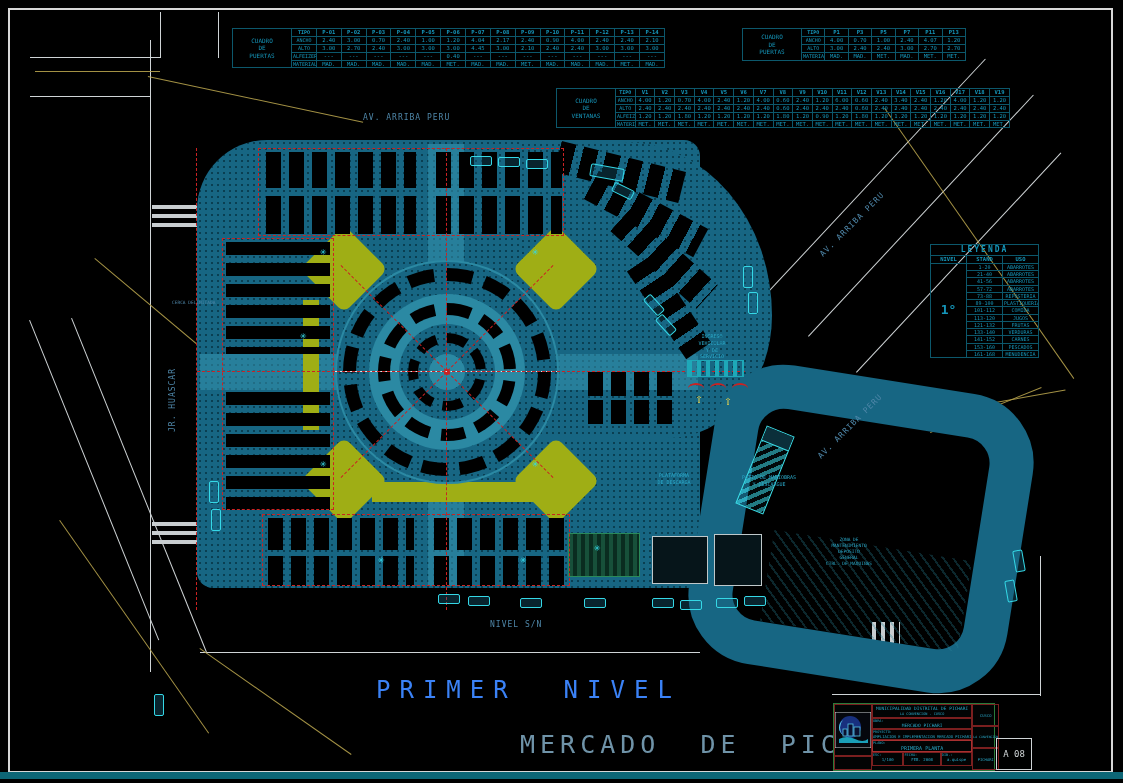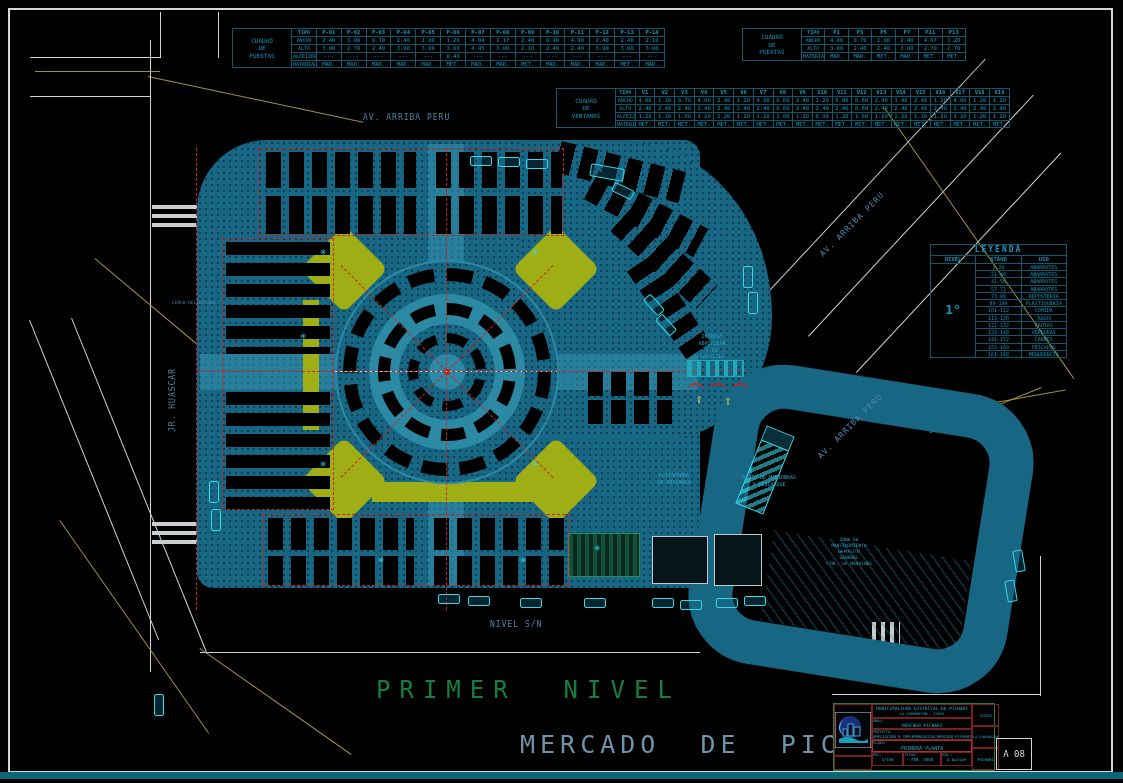--- a/index.html
+++ b/index.html
@@ -29,21 +29,21 @@
   .zebraV{background:repeating-linear-gradient(90deg,#c8cdd0 0 4px,transparent 4px 9px);}
   .cyanhatch{background:repeating-linear-gradient(90deg,#1ea8b8 0 4px,transparent 4px 9px);border:1px solid #1ea8b8;box-sizing:border-box;}
   .car{position:absolute;width:22px;height:10px;border:1px solid #35d8e6;border-radius:2px;background:rgba(23,102,131,.35);box-sizing:border-box;}
   .tree{position:absolute;color:#35d8e6;font-size:11px;line-height:1;}
   .gate{position:absolute;width:16px;height:9px;border-top:2px solid #cc2222;border-radius:50% 50% 0 0;}
   .roadloop{border:44px solid #176683;border-radius:70px;box-sizing:border-box;background:transparent;}
 
   
   .lbl{position:absolute;color:#4e86a8;white-space:pre;letter-spacing:1px;}
   .lbl-sm{position:absolute;color:#2aa8c8;font-size:5px;line-height:1.35;text-align:center;letter-spacing:0;white-space:pre-line;}
-  .big{position:absolute;color:#15803d;font-size:24px;letter-spacing:9px;white-space:pre;}
+  .big{position:absolute;color:#3b82f6;font-size:24px;letter-spacing:9px;white-space:pre;}
   .big2{position:absolute;color:#6f93a8;font-size:25px;letter-spacing:5px;white-space:pre;}
 
   
   .t{border-collapse:collapse;table-layout:fixed;color:#1596ba;}
   .t td{border:1px solid #0c586c;font-size:5.5px;line-height:1.25;padding:0 1px;text-align:center;
         white-space:nowrap;overflow:hidden;}
   .t .ttl{font-size:6px;width:56px;}
   .t .hd{font-weight:bold;}
   .t .rl{font-size:5px;}
   .t .lt{font-size:8px;letter-spacing:2px;font-weight:bold;}
@@ -458,21 +458,21 @@
             <td>MET.</td>
             <td>MET.</td>
             <td>MET.</td>
             <td>MET.</td>
             <td>MET.</td>
             <td>MET.</td>
           </tr>
         </tbody>
       </table>
     </div>
-  <div class="tblwrap" style="left:930px;top:244px;width:137px;">
+  <div class="tblwrap" style="left:930px;top:244px;width:109px;">
       <table class="t" style="width:100%">
         <tbody>
           <tr>
             <td class="lt" colspan="3">LEYENDA</td>
           </tr>
           <tr>
             <td class="hd">NIVEL</td>
             <td class="hd">STAND</td>
             <td class="hd">USO</td>
           </tr>

